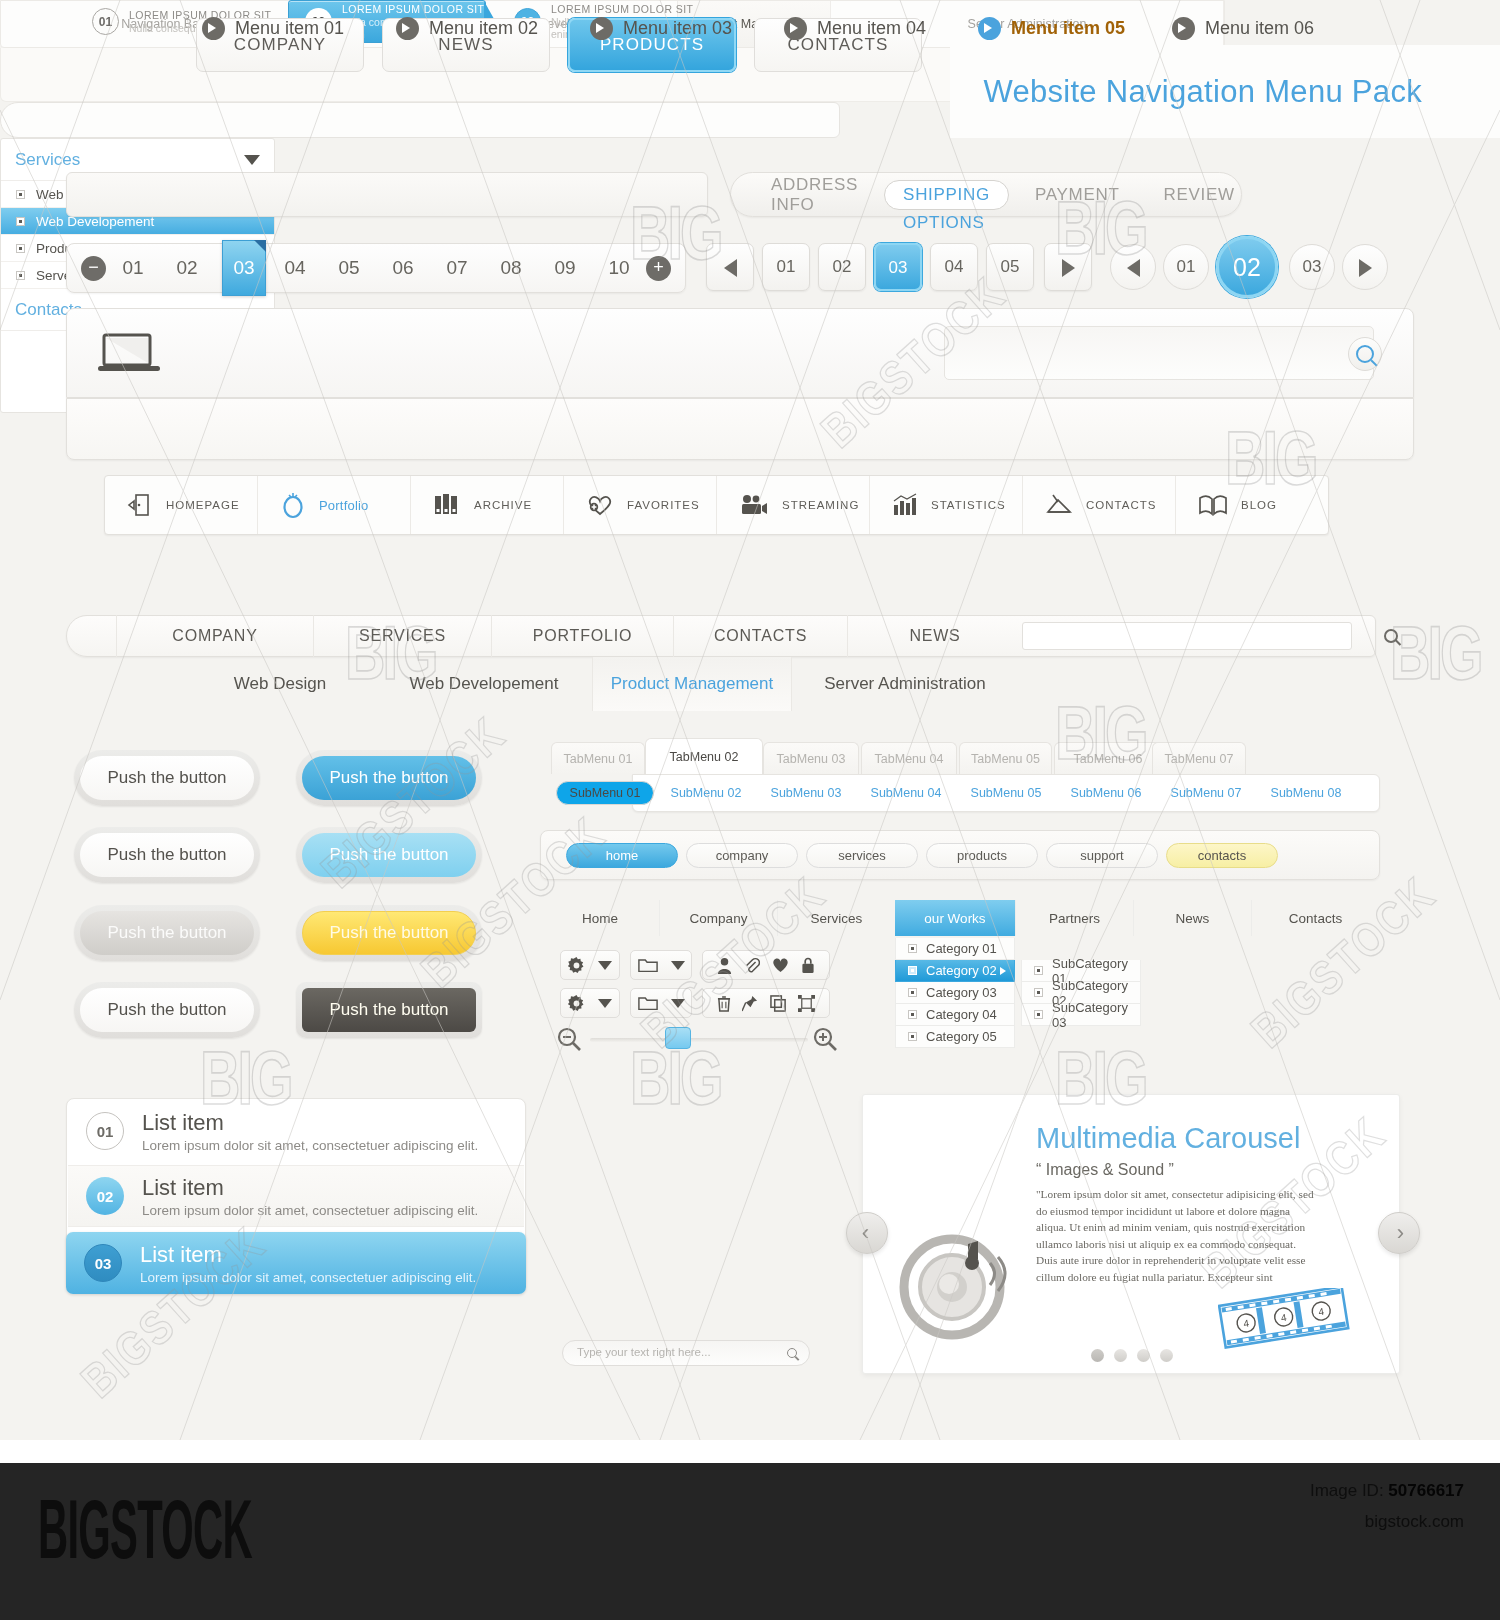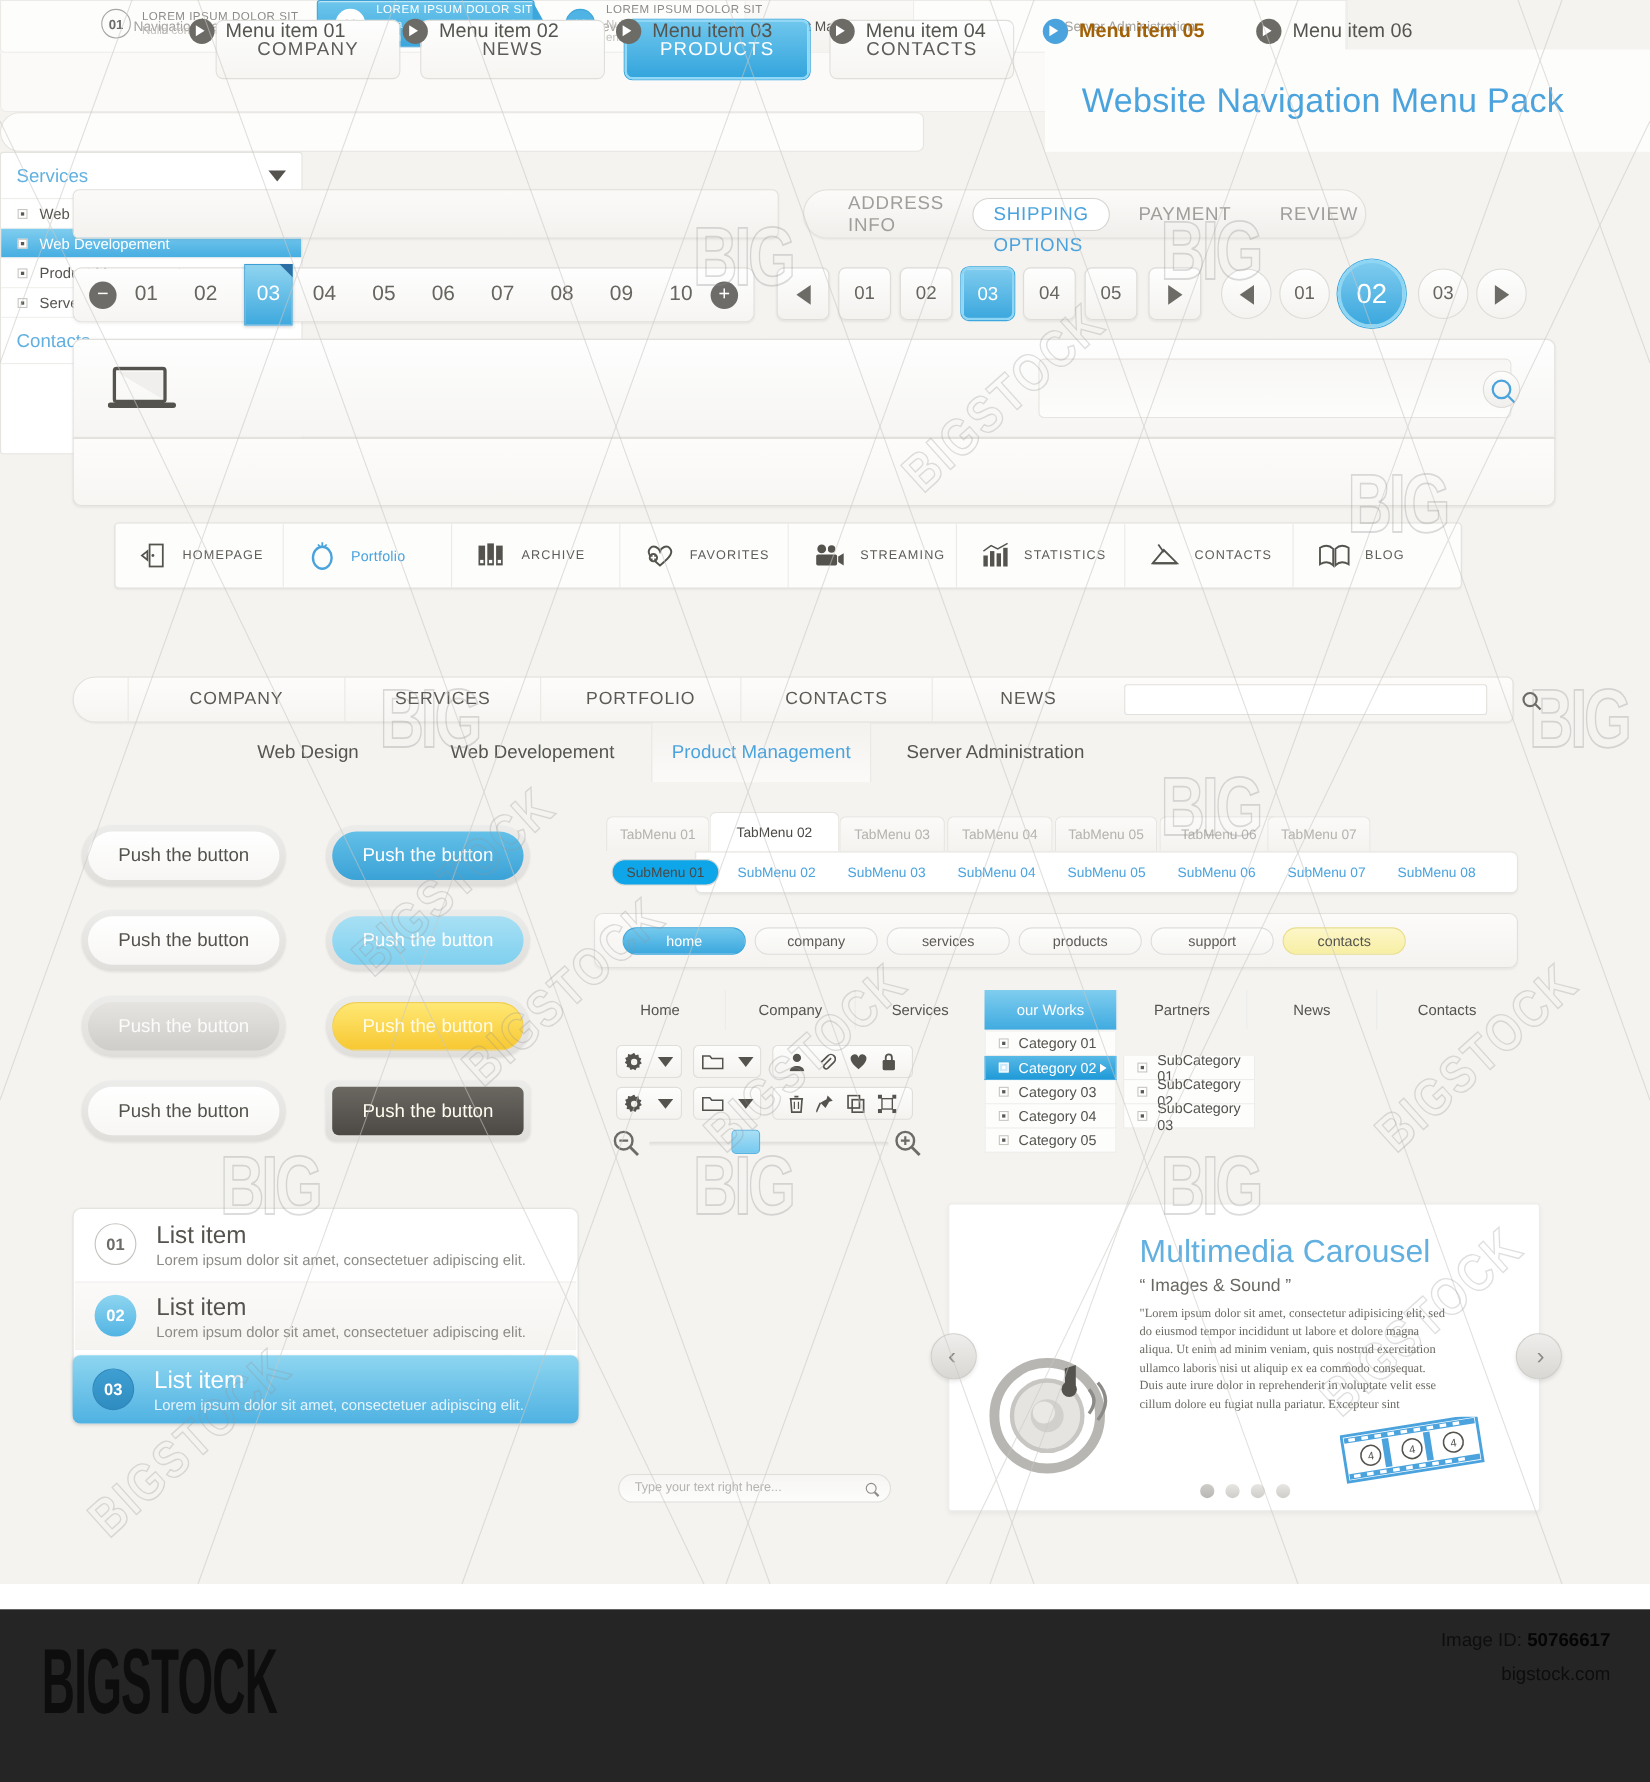--- a/index.html
+++ b/index.html
@@ -114,21 +114,21 @@
 
   #mainsearch { position:absolute; left:944px; top:326px; width:430px; height:54px;
     background:linear-gradient(#f7f6f4,#fdfdfc); border:1px solid #e6e4e0; border-radius:5px; }
   .mag { position:absolute; width:18px; height:18px; border:2.2px solid #4ba3dd;
     border-radius:50%; }
   .mag:after { content:""; position:absolute; width:2.2px; height:8px; background:#4ba3dd;
     right:-3px; bottom:-6px; transform:rotate(-45deg); }
 
   #submenubar { left:66px; top:398px; width:1348px; height:62px; border-radius:0 0 8px 8px;
     background:linear-gradient(#fdfcfb,#f7f6f3); }
-  .smi { position:absolute; top:17px; display:flex; align-items:center; gap:10px; }
+  .smi { position:absolute; top:17px; display:flex; align-items:center; gap:10px;margin-left:30px; }
   .smi .ar { width:23px; height:23px; border-radius:50%; background:#6d6b66; position:relative; flex:none; }
   .smi .ar:after { content:""; position:absolute; left:6px; top:6px; width:0;height:0;
     border-top:5px solid transparent; border-bottom:5px solid transparent; border-left:8px solid #fff; }
   .smi .lb { font-size:18px; color:#56544f;
     font-family:"Liberation Sans Narrow","Liberation Sans",sans-serif; }
   .smi.on .ar { background:#4ba3dd; } .smi.on .lb { color:#a16207;font-weight:bold; }
 
   
   #iconnav { left:104px; top:475px; width:1225px; height:60px; border-radius:4px;
     background:#fdfdfc; display:flex; }

